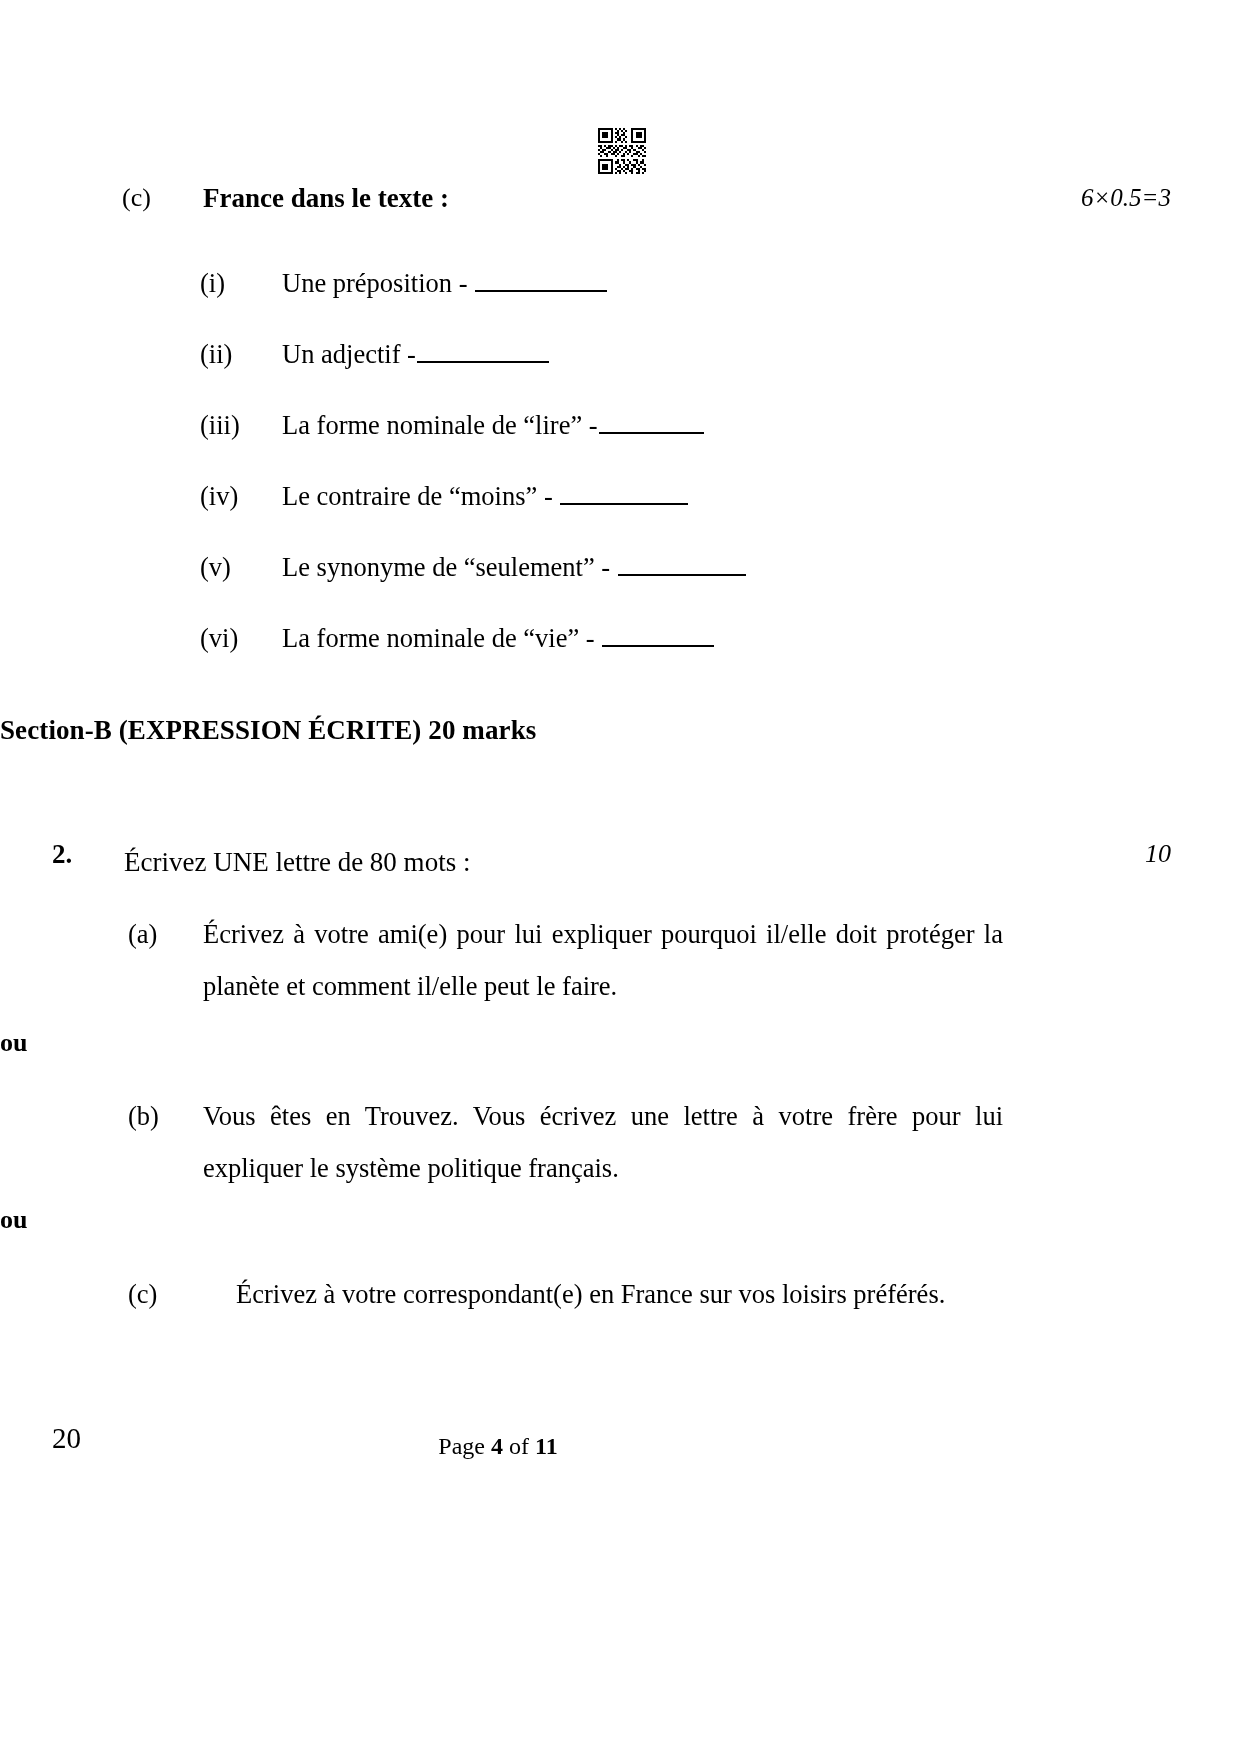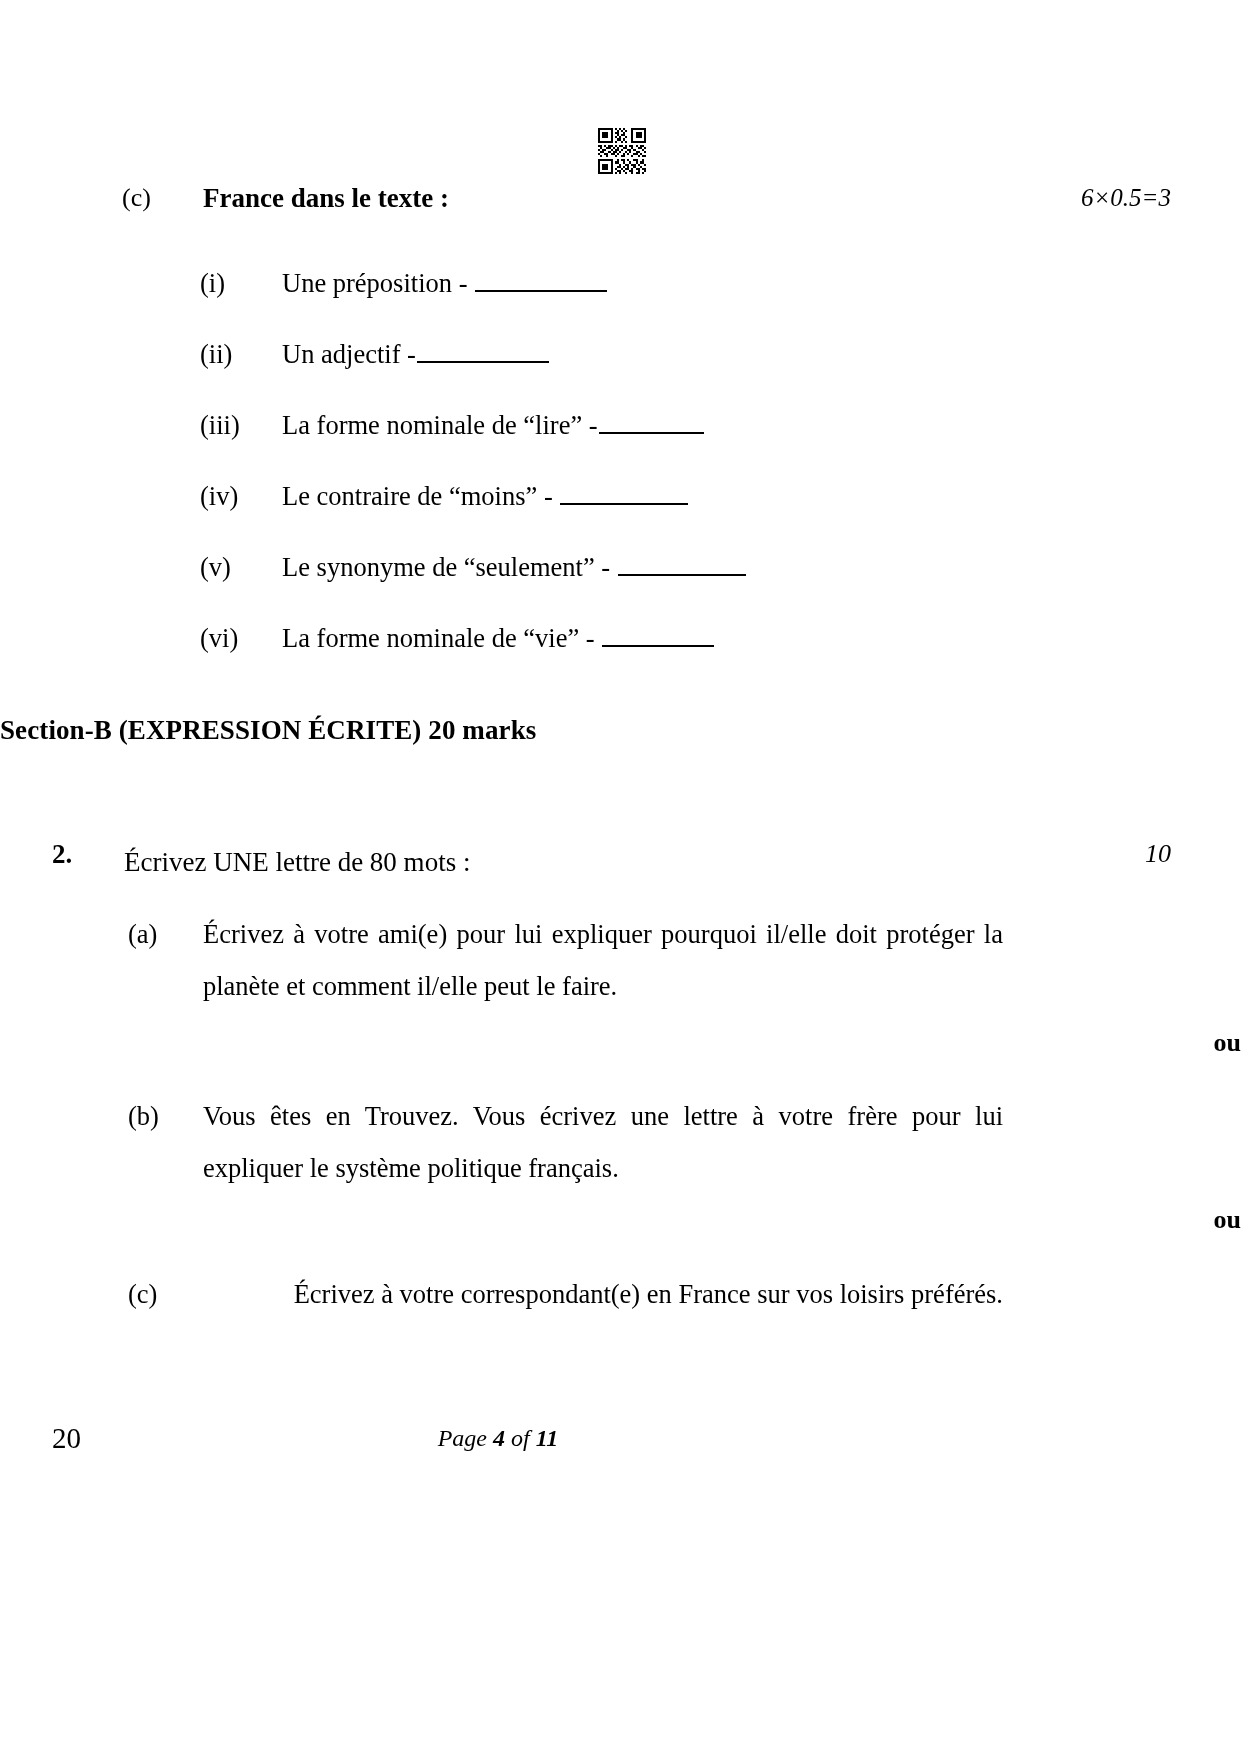--- a/index.html
+++ b/index.html
@@ -158,31 +158,31 @@
   .opt-body {
     position: absolute;
     left: 203px;
     top: 0;
     width: 800px;
     font-size: 26.5px;
     line-height: 52px;
     text-align: justify;
     text-justify: inter-word;
   }
-  .opt-body.nojust { text-align: right; }
+  .opt-body.nojust { text-align: left; margin-left: 33px; }
 
   #option-a { top: 908px; }
   #option-b { top: 1090px; }
   #option-c { top: 1268px; }
 
   .ou {
     position: absolute;
     left: 0;
     width: 1241px;
-    text-align: right;
+    text-align: left;
     font-size: 26px;
     font-weight: bold;
   }
   #ou-1 { top: 1028px; }
   #ou-2 { top: 1205px; }
 
   
   .footer {
     position: absolute;
     left: 0;
@@ -193,26 +193,25 @@
   .page-num-left {
     position: absolute;
     left: 52px;
     top: 0;
     font-size: 29px;
     line-height: 40px;
   }
   .page-center {
     position: absolute;
     left: 0;
-    top: 0;
+    top: 8px;
     width: 996px;
     text-align: center;
     font-size: 24px;
     line-height: 40px;
-    font-style: italic;
   }
   .page-center b { font-weight: bold; }
 </style>
 </head>
 <body>
 
 <div class="page">
 
   <div class="qr-wrap">
     <svg viewBox="0 0 23 22" shape-rendering="crispEdges" aria-hidden="true">

